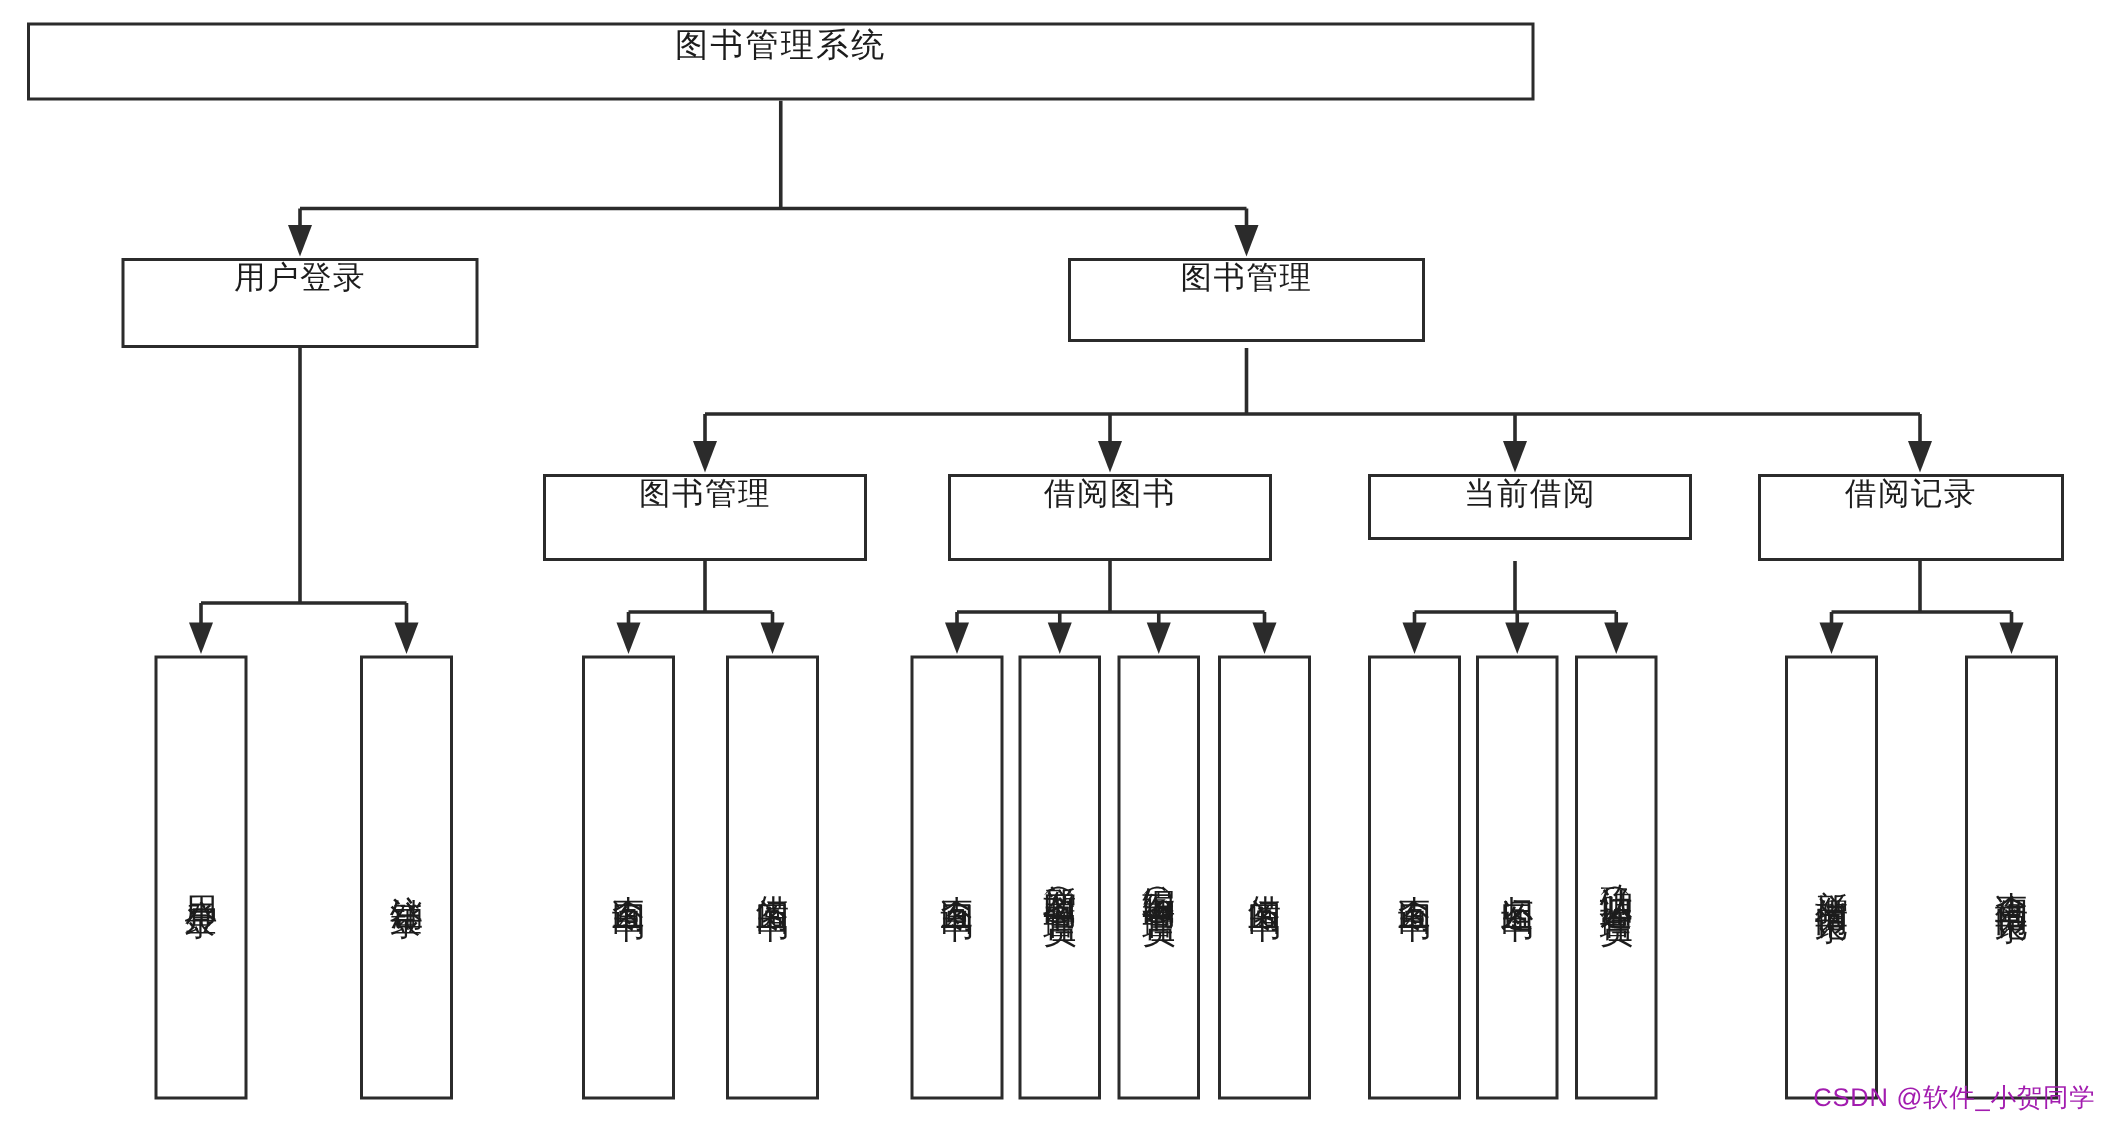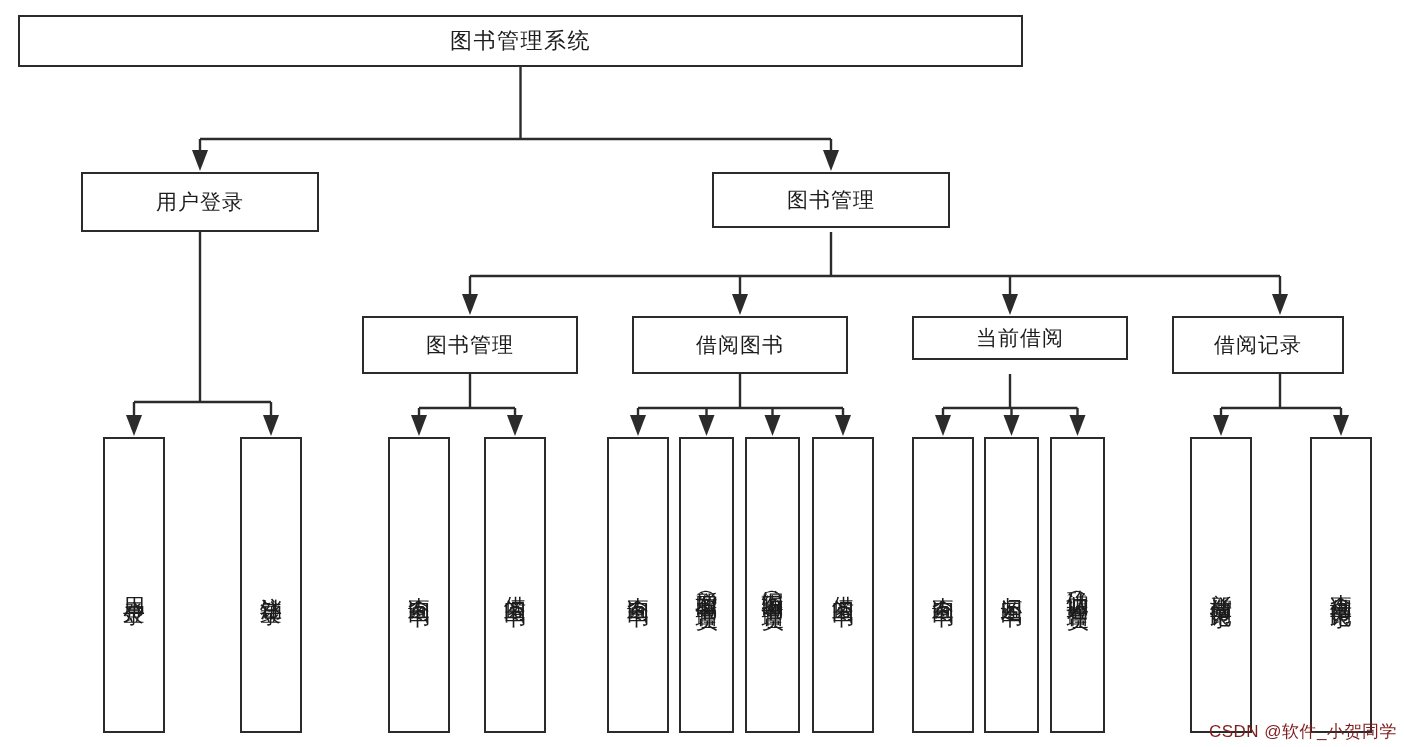--- a/index.html
+++ b/index.html
@@ -15,21 +15,21 @@
   svg#edges{position:absolute;left:0;top:0;width:1405px;height:747px;overflow:visible;}
   svg#edges line, svg#edges path{stroke:#2b2b2b;stroke-width:2.4;fill:none;}
   svg#edges polygon.arrowhead{fill:#2b2b2b;stroke:none;}
 
   .node{
     position:absolute;
     box-sizing:border-box;
     background:#ffffff;
     border:2.4px solid #2b2b2b;
     display:flex;
-    align-items:center;
+    align-items:flex-start;
     justify-content:center;
     color:#1c1c1c;
   }
   .node .node-label{
     display:block;
     text-align:center;
     line-height:1.15;
     color:#1c1c1c;
     user-select:none;
   }
@@ -52,21 +52,21 @@
     font-size:22px;
     letter-spacing:3px;
     line-height:1;
     white-space:nowrap;
   }
   .watermark{
     position:absolute;
     right:8px;
     bottom:4px;
     font-size:17px;
-    color:#7f1d1d;
+    color:#a21caf;
     letter-spacing:.5px;
     white-space:nowrap;
     user-select:none;
   }
 </style>
 </head>
 <body>
 
 <div id="diagram-root">
 
@@ -137,21 +137,21 @@
       </div>
       <div class="node horiz" style="left: 362px; top: 316px; width: 216px; height: 58px;">
         <span class="node-label">图书管理</span>
       </div>
       <div class="node horiz" style="left: 632px; top: 316px; width: 216px; height: 58px;">
         <span class="node-label">借阅图书</span>
       </div>
       <div class="node horiz" style="left: 912px; top: 316px; width: 216px; height: 44px;">
         <span class="node-label">当前借阅</span>
       </div>
-      <div class="node horiz" style="left: 1172px; top: 316px; width: 172px; height: 58px;">
+      <div class="node horiz" style="left: 1172px; top: 316px; width: 204px; height: 58px;">
         <span class="node-label">借阅记录</span>
       </div>
       <div class="node vert" style="left: 103px; top: 437px; width: 62px; height: 296px;">
         <span class="node-label">用户登录</span>
       </div>
       <div class="node vert" style="left: 240px; top: 437px; width: 62px; height: 296px;">
         <span class="node-label">注销登录</span>
       </div>
       <div class="node vert" style="left: 388px; top: 437px; width: 62px; height: 296px;">
         <span class="node-label">查询图书</span>

